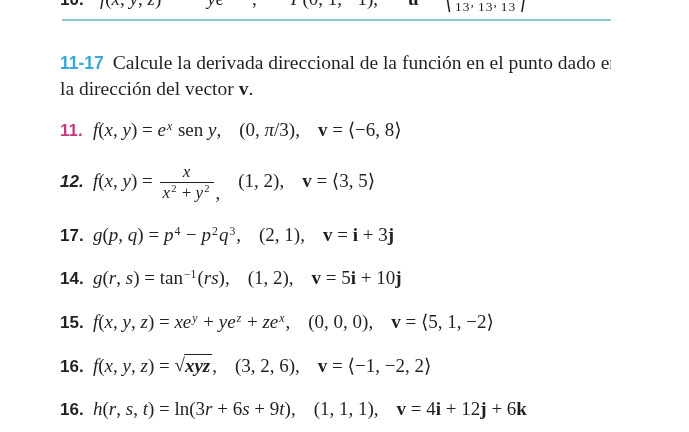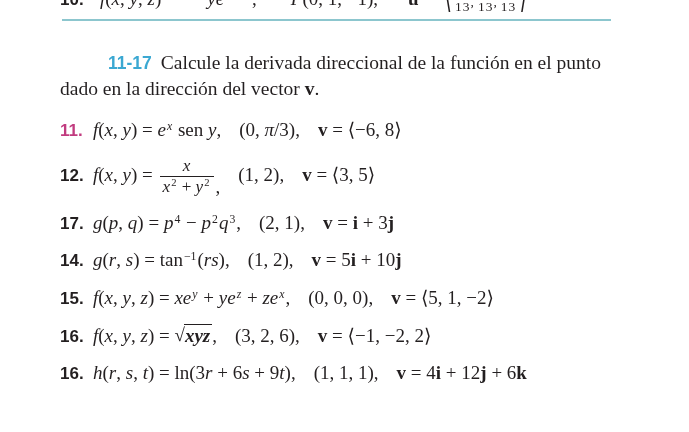--- a/index.html
+++ b/index.html
@@ -5,21 +5,21 @@
   html,body{margin:0;padding:0;background:#ffffff;}
   .page{position:relative;width:611px;height:432px;background:#fff;overflow:hidden;
         color:#231f20;font-family:"Liberation Serif","DejaVu Serif","DejaVu Sans",serif;font-size:19px;}
   
   .strip{position:absolute;top:0;left:60px;right:2px;height:12px;overflow:hidden;}
   .strip-inner{position:absolute;left:0;top:-11px;white-space:nowrap;display:flex;align-items:baseline;line-height:1;}
   .strip-inner .num{margin-right:7px;}
   .rule{position:absolute;top:19px;left:62px;width:562px;height:2px;}
   .heading{margin:50px 58px 0 60px;width:572px;line-height:26px;font-size:19.5px;}
   .range{font-family:"Liberation Sans","DejaVu Sans",sans-serif;font-weight:700;font-size:17.5px;margin-right:9px;}
-  .list{margin:16px 16px 0 60px;display:flex;flex-direction:column;gap:15px;}
+  .list{margin:16px 16px 0 60px;display:flex;flex-direction:column;gap:21px;}
   .ex{display:flex;align-items:baseline;}
   .num{flex:0 0 33px;font-family:"Liberation Sans","DejaVu Sans",sans-serif;font-weight:700;font-size:17px;}
   .segs{white-space:nowrap;}
   .rm{font-style:normal;}
   .it{font-style:italic;}
   .bf{font-weight:700;}
   .sup{display:inline-block;position:relative;top:-0.5em;font-size:0.62em;margin:0 1px;}
   .gap{display:inline-block;}
   .frac{display:inline-block;vertical-align:-0.55em;text-align:center;margin:0 2px;}
   .frac .n{display:block;font-size:0.9em;line-height:1.15;padding:0 3px;}
@@ -44,29 +44,29 @@
       <span class="segs" id="top-segs"><span class="it">f</span><span class="rm">(</span><span class="it">x</span><span class="rm">, </span><span class="it">y</span><span class="rm">, </span><span class="it">z</span><span class="rm">)</span><span class="gap" style="width: 46px;"></span><span class="it">y</span><span class="it">e</span><span class="gap" style="width: 28px;"></span><span class="rm">,</span><span class="gap" style="width: 34px;"></span><span class="it">P</span><span class="rm">(0, 1, −1),</span><span class="gap" style="width: 30px;"></span><span class="bf">u</span><span class="gap" style="width: 26px;"></span><span class="vec">
             <span class="vbr">⟨</span>
             <span class="vtxt">13<span class="vcomma">,</span>13<span class="vcomma">,</span>13</span>
             <span class="vbr">⟩</span>
           </span></span>
     </div>
   </div>
 
   <div class="rule" id="divider" style="background: rgb(140, 198, 206);"></div>
 
-  <p class="heading"><span class="range" id="range" style="color: rgb(59, 168, 210); margin-left: 48px;">11-17</span><span>Calcule la derivada direccional de la función en el punto dado en la dirección del vector </span><span class="bf">v</span><span>.</span></p>
+  <p class="heading"><span class="range" id="range" style="color: rgb(59, 168, 210);">11-17</span><span>Calcule la derivada direccional de la función en el punto dado en la dirección del vector </span><span class="bf">v</span><span>.</span></p>
 
   <div class="list" id="exercise-list">
       <div class="ex">
         <span class="num" style="color: rgb(193, 59, 127);">11.</span>
         <span class="segs"><span class="it">f</span><span class="rm">(</span><span class="it">x</span><span class="rm">, </span><span class="it">y</span><span class="rm">) = </span><span class="it">e</span><span class="sup"><span class="it">x</span></span><span class="rm"> sen </span><span class="it">y</span><span class="rm">,</span><span class="gap" style="width: 18px;"></span><span class="rm">(0, </span><span class="it">π</span><span class="rm">/3),</span><span class="gap" style="width: 18px;"></span><span class="bf">v</span><span class="rm"> = ⟨−6, 8⟩</span></span>
       </div>
       <div class="ex">
-        <span class="num" style="color: rgb(35, 31, 32);">12.</span>
+        <span class="num" style="color: rgb(35, 31, 32); font-style: italic;">12.</span>
         <span class="segs"><span class="it">f</span><span class="rm">(</span><span class="it">x</span><span class="rm">, </span><span class="it">y</span><span class="rm">) = </span><span class="frac"><span class="n"><span class="it">x</span></span><span class="d"><span class="it">x</span><span class="sup"><span class="rm">2</span></span><span class="rm"> + </span><span class="it">y</span><span class="sup"><span class="rm">2</span></span></span></span><span class="rm lowc">,</span><span class="gap" style="width: 18px;"></span><span class="rm">(1, 2),</span><span class="gap" style="width: 18px;"></span><span class="bf">v</span><span class="rm"> = ⟨3, 5⟩</span></span>
       </div>
       <div class="ex">
         <span class="num" style="color: rgb(35, 31, 32);">17.</span>
         <span class="segs"><span class="it">g</span><span class="rm">(</span><span class="it">p</span><span class="rm">, </span><span class="it">q</span><span class="rm">) = </span><span class="it">p</span><span class="sup"><span class="rm">4</span></span><span class="rm"> − </span><span class="it">p</span><span class="sup"><span class="rm">2</span></span><span class="it">q</span><span class="sup"><span class="rm">3</span></span><span class="rm">,</span><span class="gap" style="width: 18px;"></span><span class="rm">(2, 1),</span><span class="gap" style="width: 18px;"></span><span class="bf">v</span><span class="rm"> = </span><span class="bf">i</span><span class="rm"> + 3</span><span class="bf">j</span></span>
       </div>
       <div class="ex">
         <span class="num" style="color: rgb(35, 31, 32);">14.</span>
         <span class="segs"><span class="it">g</span><span class="rm">(</span><span class="it">r</span><span class="rm">, </span><span class="it">s</span><span class="rm">) = tan</span><span class="sup"><span class="rm">−1</span></span><span class="rm">(</span><span class="it">rs</span><span class="rm">),</span><span class="gap" style="width: 18px;"></span><span class="rm">(1, 2),</span><span class="gap" style="width: 18px;"></span><span class="bf">v</span><span class="rm"> = 5</span><span class="bf">i</span><span class="rm"> + 10</span><span class="bf">j</span></span>
       </div>

